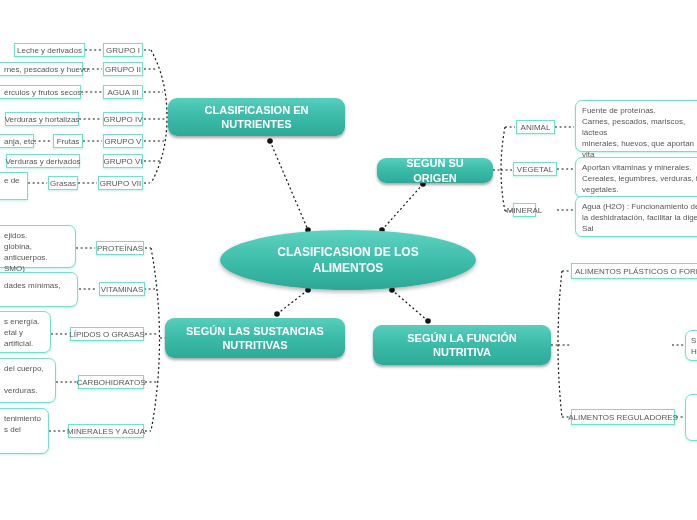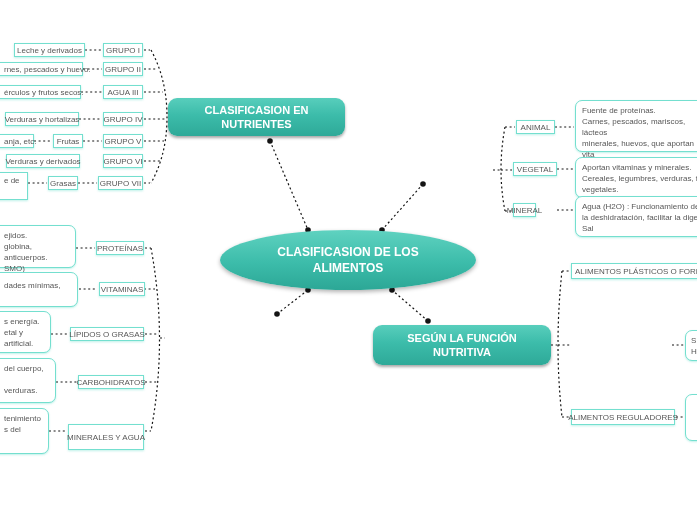--- a/index.html
+++ b/index.html
@@ -126,58 +126,60 @@
   <div class="box" style="left:53px;top:134px;width:30px;height:14px">Frutas</div>
   <div class="box" style="left:103px;top:134px;width:40px;height:14px">GRUPO V</div>
 
   <div class="box" style="left:6px;top:154px;width:74px;height:14px">Verduras y derivados</div>
   <div class="box" style="left:103px;top:154px;width:40px;height:14px">GRUPO VI</div>
 
   <div class="box cutL" style="left:-40px;top:172px;width:68px;height:28px;align-items:flex-start;padding-top:3px">e de</div>
   <div class="box" style="left:48px;top:176px;width:30px;height:14px">Grasas</div>
   <div class="box" style="left:98px;top:176px;width:45px;height:14px">GRUPO VII</div>
 
+  <div class="node" style="left:377px;top:158px;width:116px;height:25px">SEGUN SU ORIGEN</div>
 
   <div class="box" style="left:516px;top:120px;width:39px;height:14px">ANIMAL</div>
   <div class="desc" style="left:575px;top:100px;width:140px;height:52px">Fuente de proteínas.
 Carnes, pescados, mariscos, lácteos
 minerales, huevos, que aportan vita
 minerales</div>
 
   <div class="box" style="left:513px;top:162px;width:44px;height:14px">VEGETAL</div>
   <div class="desc" style="left:575px;top:157px;width:140px;height:41px">Aportan vitaminas y minerales.
 Cereales, legumbres, verduras, frut
 vegetales.</div>
 
   <div class="box" style="left:513px;top:203px;width:23px;height:14px">MINERAL</div>
   <div class="desc" style="left:575px;top:196px;width:140px;height:41px">Agua (H2O) : Funcionamiento de lo
 la deshidratación, facilitar la diges
 Sal</div>
 
+  <div class="node" style="left:165px;top:318px;width:180px;height:40px">SEGÚN LAS SUSTANCIAS NUTRITIVAS</div>
 
   <div class="desc cutL" style="left:-40px;top:225px;width:116px;height:43px">ejidos.
 globina, anticuerpos.
 SMO)</div>
   <div class="box" style="left:96px;top:241px;width:48px;height:14px">PROTEÍNAS</div>
 
   <div class="desc cutL" style="left:-40px;top:272px;width:118px;height:35px;padding-top:7px">dades mínimas,</div>
   <div class="box" style="left:99px;top:282px;width:46px;height:14px">VITAMINAS</div>
 
   <div class="desc cutL" style="left:-40px;top:311px;width:91px;height:42px">s energía.
 etal y artificial.</div>
   <div class="box" style="left:70px;top:327px;width:74px;height:14px">LÍPIDOS O GRASAS</div>
 
   <div class="desc cutL" style="left:-40px;top:358px;width:96px;height:45px">del cuerpo,
 
 verduras.</div>
   <div class="box" style="left:78px;top:375px;width:66px;height:14px">CARBOHIDRATOS</div>
 
   <div class="desc cutL" style="left:-40px;top:408px;width:89px;height:46px">tenimiento
 s del</div>
-  <div class="box" style="left:68px;top:424px;width:76px;height:26px">MINERALES Y AGUA</div>
+  <div class="box" style="left:68px;top:424px;width:76px;height:14px">MINERALES Y AGUA</div>
 
   <div class="node" style="left:373px;top:325px;width:178px;height:40px">SEGÚN LA FUNCIÓN NUTRITIVA</div>
 
   <div class="box" style="left:571px;top:263px;width:150px;height:16px;justify-content:flex-start">ALIMENTOS PLÁSTICOS O FORMADO</div>
 
   <div class="desc" style="left:685px;top:330px;width:60px;height:31px;padding:4px 5px">S
 H</div>
 
   <div class="box" style="left:571px;top:409px;width:104px;height:16px">ALIMENTOS REGULADORES</div>
   <div class="desc" style="left:685px;top:394px;width:60px;height:47px"></div>

